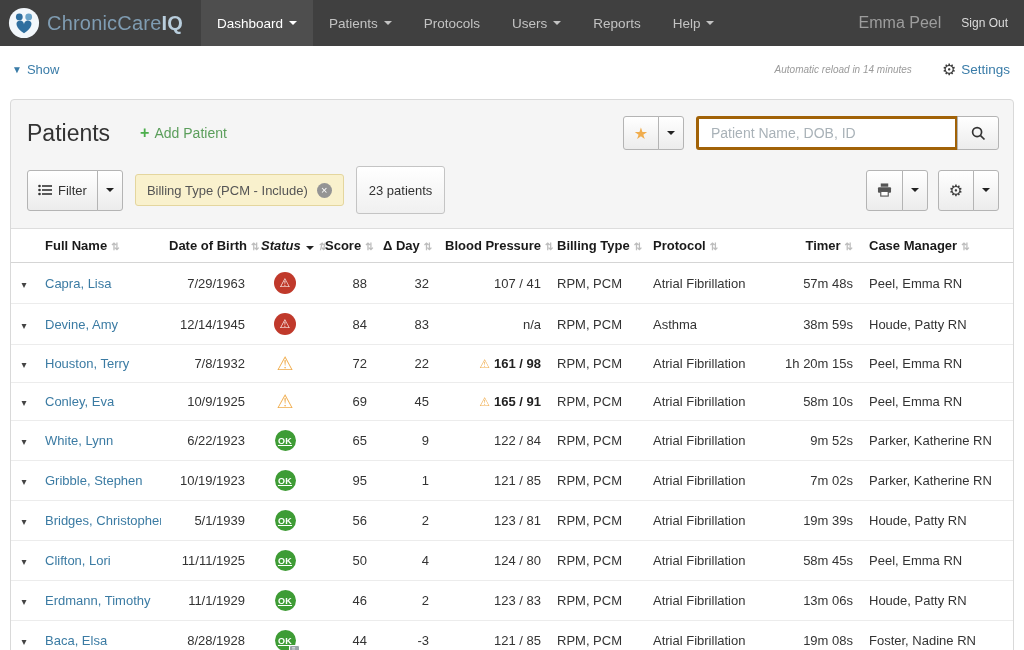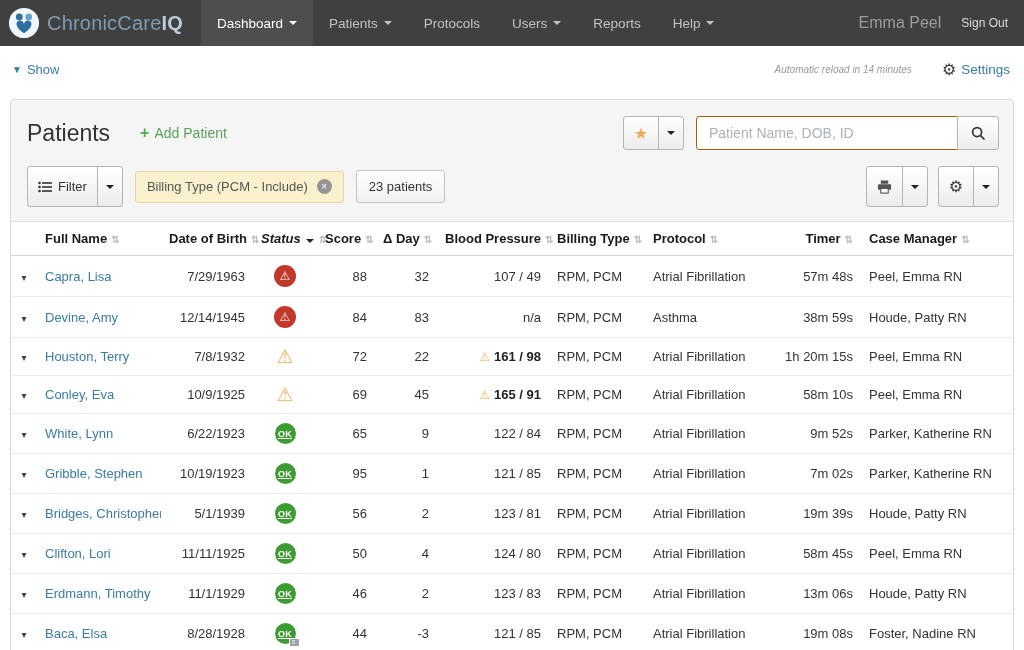--- a/index.html
+++ b/index.html
@@ -48,31 +48,31 @@
   .btn { display: inline-flex; align-items: center; justify-content: center; gap: 6px;
          height: 41px; padding: 0 10px; background: linear-gradient(#ffffff, #ececec);
          border: 1px solid #b4b4b4; border-radius: 3px; color: #333; font-size: 13px; cursor: pointer; }
   .btn-group { display: inline-flex; }
   .btn-group .btn:first-child { border-radius: 3px 0 0 3px; }
   .btn-group .btn + .btn { border-radius: 0 3px 3px 0; margin-left: -1px; padding: 0 8px; }
   .btn.tall { height: 34px; }
   .star-glyph { color: #f0ad4e; font-size: 16px; font-style: normal; }
 
   .search-group { display: inline-flex; }
-  .search-input { width: 262px; height: 34px; border: 1px solid #a16207; border-radius: 3px 0 0 3px;
+  .search-input { width: 262px; height: 34px; border: 3px solid #a16207; border-radius: 3px 0 0 3px;
                   padding: 0 12px; font-size: 14px; font-family: "Liberation Sans", sans-serif; color: #333; }
   .search-input::placeholder { color: #a9b2b8; }
   .search-btn { height: 34px; width: 42px; border-radius: 0 3px 3px 0; margin-left: -1px; }
 
   .filter-row { display: flex; align-items: center; padding: 6px 14px 14px 16px; gap: 12px; }
   .filter-tag { display: inline-flex; align-items: center; gap: 9px; height: 32px; padding: 0 11px;
                 background: #f9f1cd; border: 1px solid #e4d69e; border-radius: 3px; font-size: 13px; color: #555; }
   .tag-close { width: 15px; height: 15px; border-radius: 50%; background: #949494; color: #fff;
                font-size: 11px; line-height: 15px; text-align: center; cursor: pointer; font-style: normal; }
-  .count-badge { display: inline-flex; align-items: center; height: 33px; padding: 0 12px;
+  .count-badge { display: inline-flex; align-items: center; height: 48px; padding: 0 12px;
                  background: linear-gradient(#ffffff,#f0f0f0); border: 1px solid #c4c4c4; border-radius: 3px;
                  font-size: 13px; color: #333; }
   .filter-right { margin-left: auto; display: flex; align-items: center; gap: 10px; }
 
   
   .table-wrap { background: #fff; border-top: 1px solid #ddd; border-radius: 0 0 4px 4px; }
   table { width: 100%; border-collapse: collapse; table-layout: fixed; font-size: 13px; }
   thead th { padding: 9px 8px; font-size: 13px; font-weight: 700; color: #1a1a1a; text-align: left;
              border-bottom: 1px solid #d5d5d5; background: #fff; cursor: pointer; white-space: nowrap; }
   thead th.al-right { text-align: right; }
@@ -258,21 +258,21 @@
           </tr>
       </thead>
       <tbody>
           <tr>
     <td class="c-exp"><span class="row-caret">▾</span></td>
     <td class="c-name"><a class="plink">Capra, Lisa</a></td>
     <td class="c-dob">7/29/1963</td>
     <td class="c-status"><span class="st-alert">⚠</span></td>
     <td class="c-score">88</td>
     <td class="c-delta">32</td>
-    <td class="c-bp">107 / 49</td>
+    <td class="c-bp">107 / 41</td>
     <td class="c-billing">RPM, PCM</td>
     <td class="c-protocol">Atrial Fibrillation</td>
     <td class="c-timer">57m 48s</td>
     <td class="c-manager">Peel, Emma RN</td>
   </tr>
           <tr>
     <td class="c-exp"><span class="row-caret">▾</span></td>
     <td class="c-name"><a class="plink">Devine, Amy</a></td>
     <td class="c-dob">12/14/1945</td>
     <td class="c-status"><span class="st-alert">⚠</span></td>

